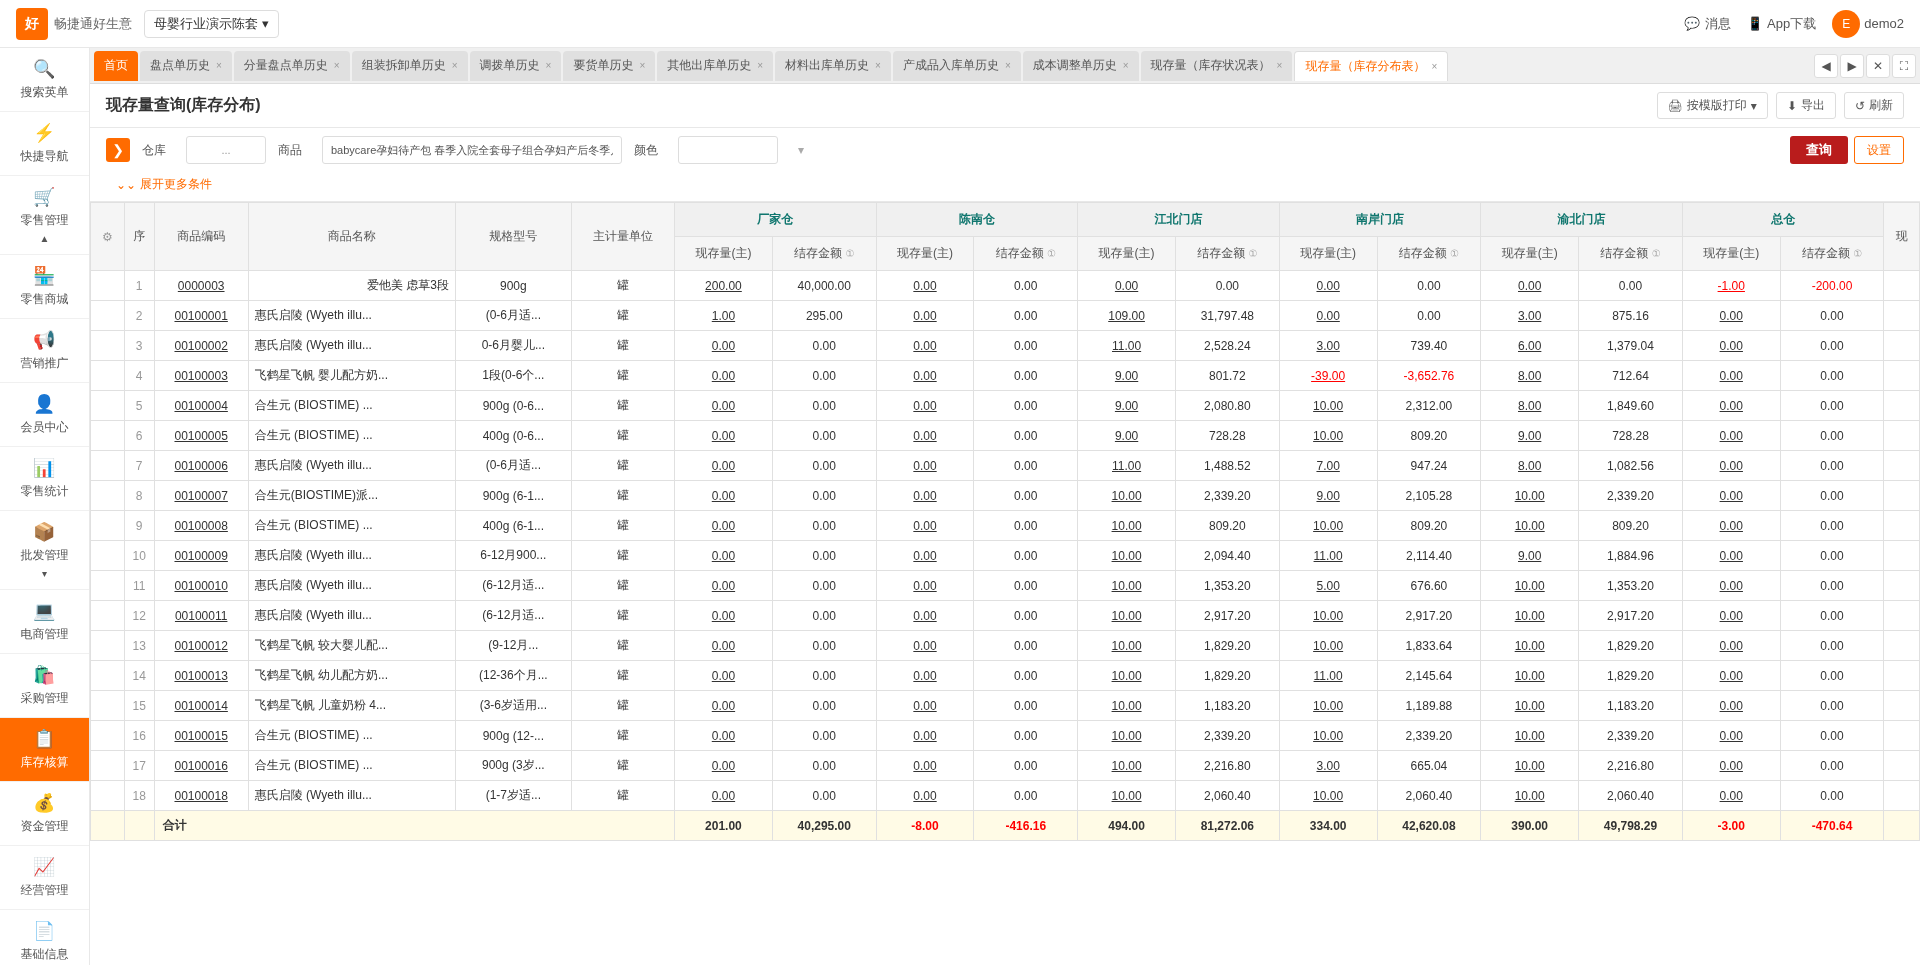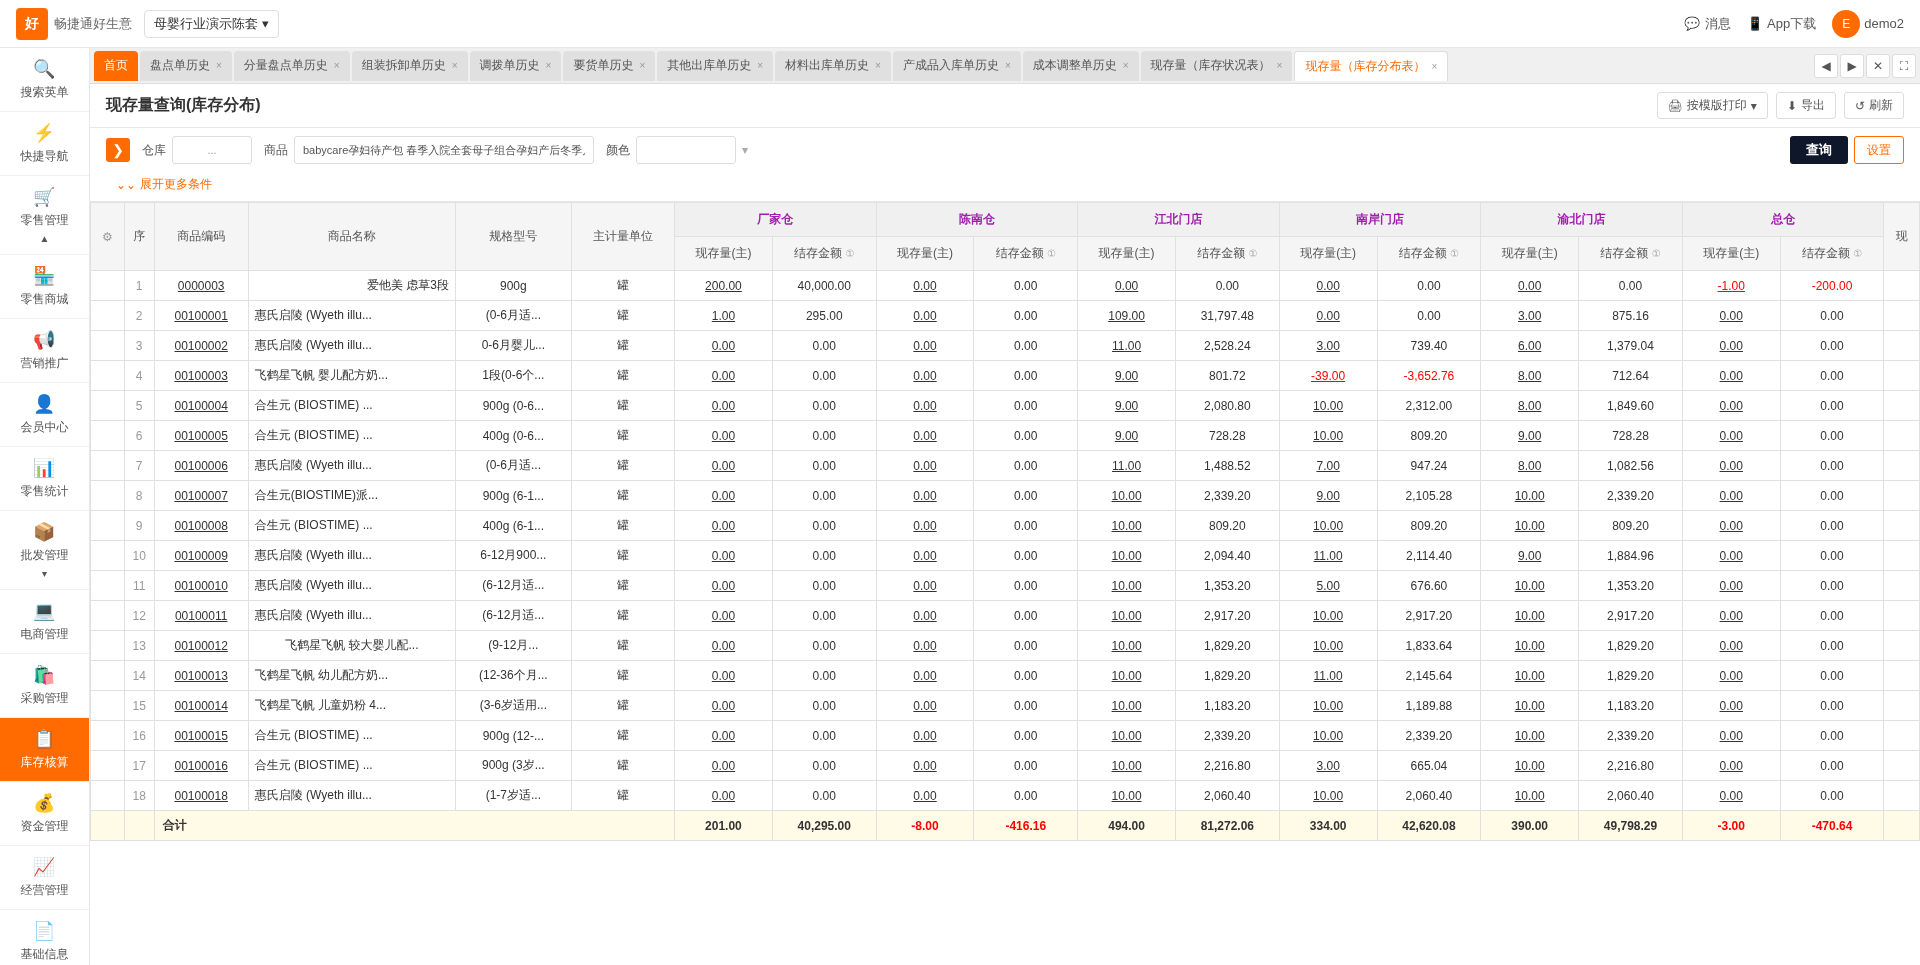--- a/index.html
+++ b/index.html
@@ -106,28 +106,28 @@
     .search-bar {
       background: #fff;
       padding: 8px 16px;
       border-bottom: 1px solid #e8e8e8;
       display: flex;
       align-items: center;
       gap: 12px;
       flex-wrap: wrap;
     }
     .expand-btn { width: 24px; height: 24px; background: #ff6b00; color: #fff; border-radius: 3px; display: flex; align-items: center; justify-content: center; cursor: pointer; font-size: 14px; }
-    .search-field { display: flex; align-items: center; gap: 6px; }
+    .search-field { display: flex; align-items: center; gap: 20px; }
     .search-label { color: #555; white-space: nowrap; }
     .search-input { border: 1px solid #ddd; border-radius: 3px; padding: 4px 8px; font-size: 12px; height: 28px; min-width: 100px; }
     .search-input-long { min-width: 300px; color: #555; font-size: 11px; }
     .search-input-placeholder { color: #999; font-size: 11px; background: #fff; border: 1px solid #ddd; border-radius: 3px; padding: 4px 8px; height: 28px; width: 80px; display: flex; align-items: center; justify-content: center; }
     .color-input { width: 80px; height: 28px; border: 1px solid #ddd; border-radius: 3px; padding: 4px 8px; font-size: 12px; }
     .expand-conditions { display: flex; align-items: center; gap: 4px; color: #ff6b00; cursor: pointer; font-size: 12px; }
-    .btn-query { background: #0f172a; color: #fff; border: none; border-radius: 3px; padding: 4px 16px; height: 28px; cursor: pointer; font-size: 13px; font-weight: bold; }
+    .btn-query { background: #b91c1c; color: #fff; border: none; border-radius: 3px; padding: 4px 16px; height: 28px; cursor: pointer; font-size: 13px; font-weight: bold; }
     .btn-setting { background: #fff; color: #ff6b00; border: 1px solid #ff6b00; border-radius: 3px; padding: 4px 12px; height: 28px; cursor: pointer; font-size: 12px; }
     .search-row { display: flex; align-items: center; width: 100%; gap: 12px; }
     .search-right-btns { margin-left: auto; display: flex; gap: 6px; }
     
     
     .table-wrapper { flex: 1; overflow: auto; background: #fff; }
     table { width: 100%; border-collapse: collapse; font-size: 12px; }
     thead tr { background: #f5f5f5; }
     th {
       padding: 8px 6px;
@@ -141,21 +141,21 @@
     td {
       padding: 6px 6px;
       border: 1px solid #e0e0e0;
       text-align: center;
       white-space: nowrap;
     }
     .row-num { color: #999; width: 30px; }
     .negative { color: #f00; }
     .summary-row td { background: #fffbe6; font-weight: bold; }
     .underline { text-decoration: underline; cursor: pointer; }
-    th.group-header { background: #f0f0f0; font-weight: bold; color: #a21caf; }
+    th.group-header { background: #f0f0f0; font-weight: bold; color: #0f766e; }
     .settings-icon { color: #999; cursor: pointer; }
     .col-info { color: #aaa; font-size: 10px; cursor: pointer; }
     
     
     ::-webkit-scrollbar { width: 6px; height: 6px; }
     ::-webkit-scrollbar-track { background: #f1f1f1; }
     ::-webkit-scrollbar-thumb { background: #ccc; border-radius: 3px; }
   </style>
 </head>
 <body>
@@ -644,21 +644,21 @@
     <td><span class="underline">10.00</span></td>
     <td>2,917.20</td>
     <td><span class="underline">0.00</span></td>
     <td>0.00</td>
     <td></td>
   </tr>
             <tr>
     <td></td>
     <td class="row-num">13</td>
     <td><span class="underline">00100012</span></td>
-    <td style="text-align:center;max-width:160px;overflow:hidden;text-overflow:ellipsis;margin-top:24px;">飞鹤星飞帆 较大婴儿配...</td>
+    <td style="text-align:left;max-width:160px;overflow:hidden;text-overflow:ellipsis;margin-top:24px;">飞鹤星飞帆 较大婴儿配...</td>
     <td>(9-12月...</td>
     <td>罐</td>
     <td><span class="underline">0.00</span></td>
     <td>0.00</td>
     <td><span class="underline">0.00</span></td>
     <td>0.00</td>
     <td><span class="underline">10.00</span></td>
     <td>1,829.20</td>
     <td><span class="underline">10.00</span></td>
     <td>1,833.64</td>

